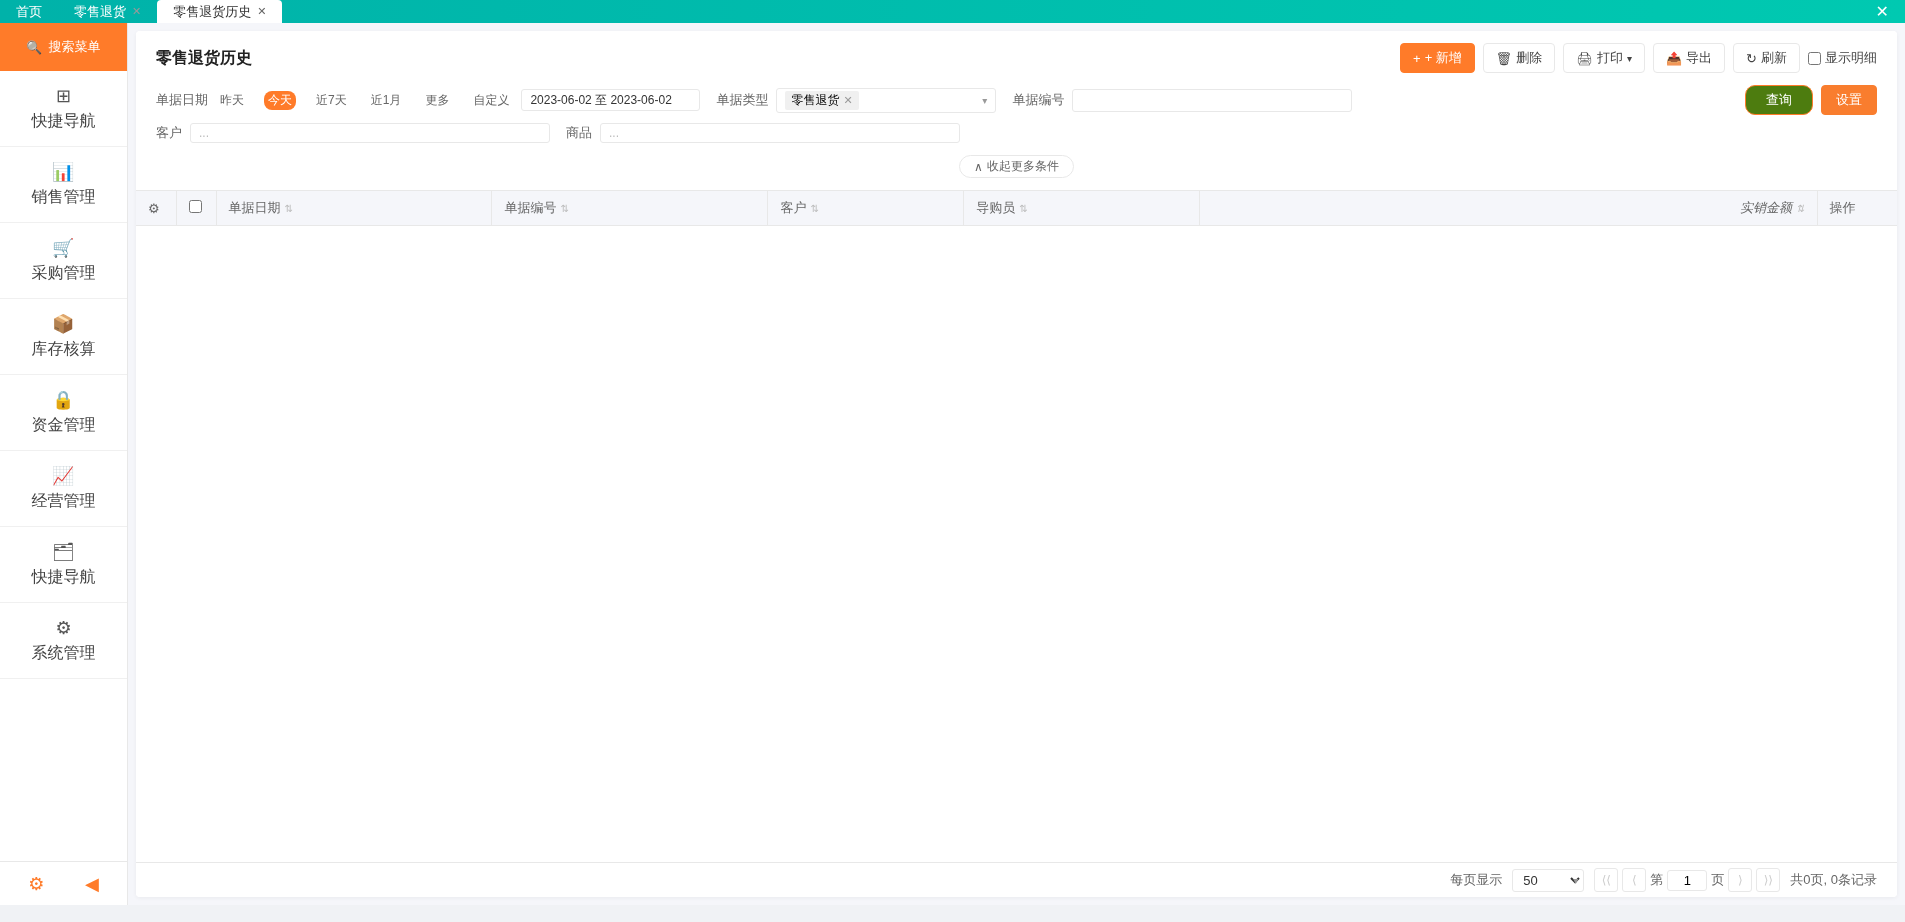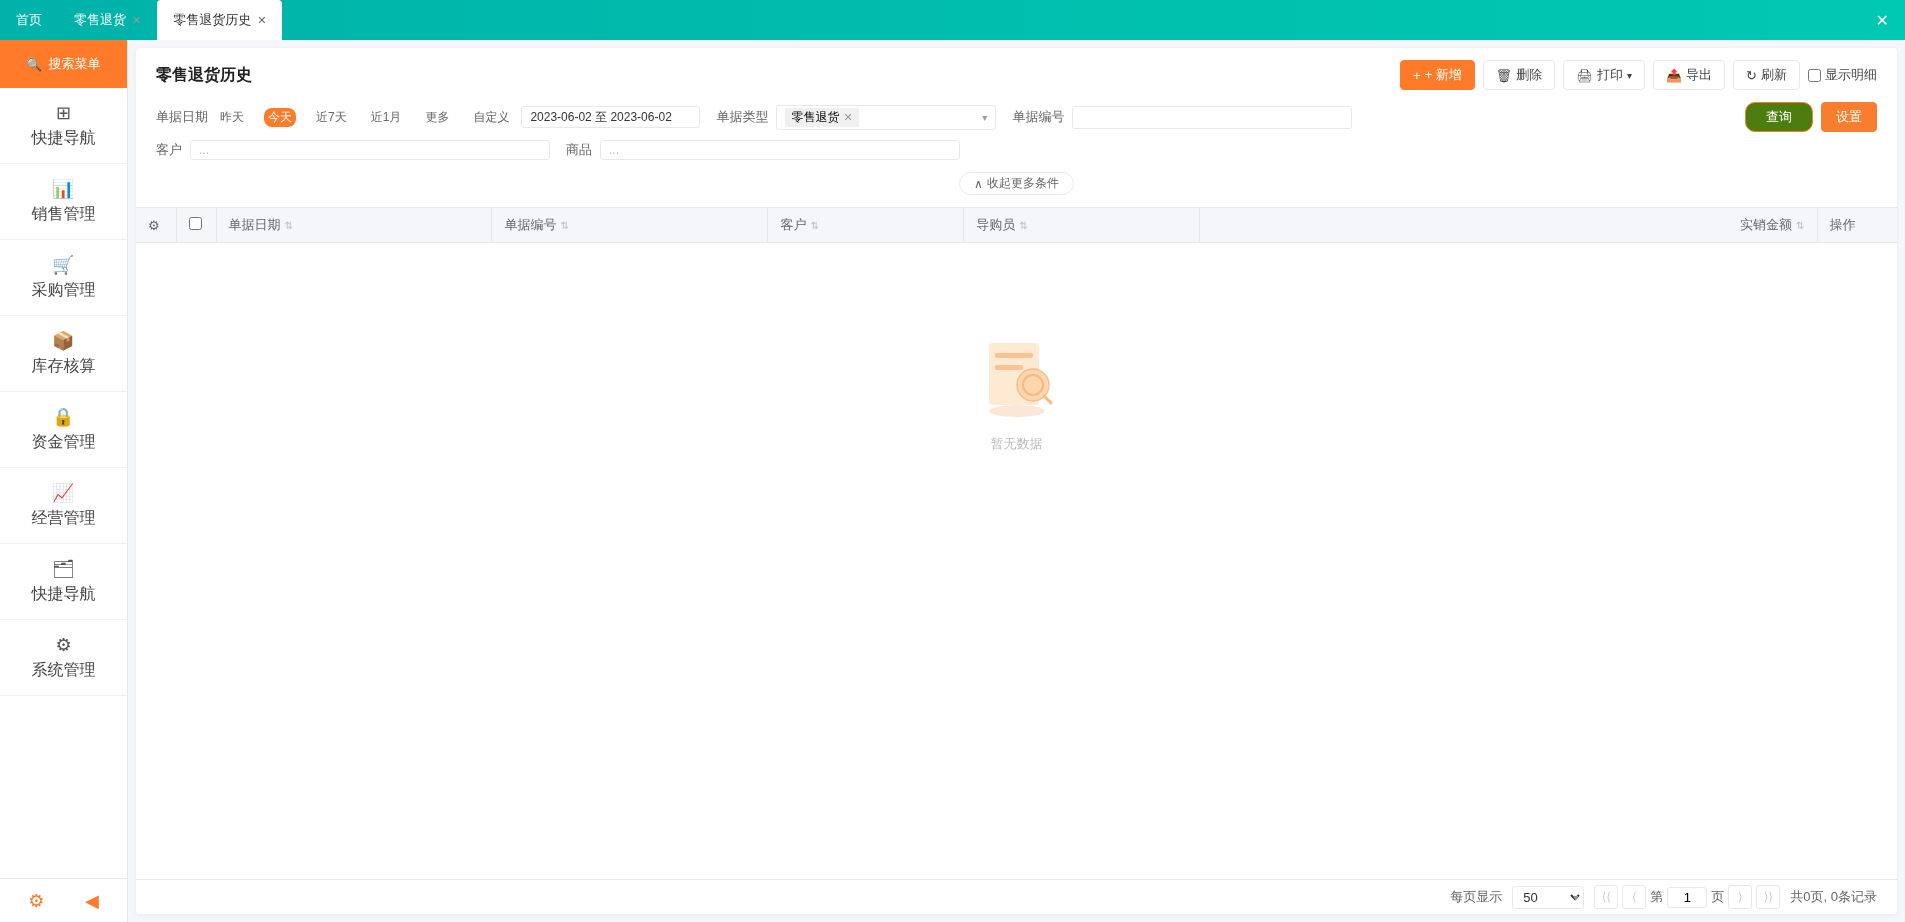--- a/index.html
+++ b/index.html
@@ -1,20 +1,20 @@
 <!DOCTYPE html>
 <html><head>
   <meta charset="utf-8">
   <style>
     * { box-sizing: border-box; margin: 0; padding: 0; }
     body { font-family: "Microsoft YaHei", "PingFang SC", sans-serif; font-size: 13px; background: #f0f2f5; }
 
     
     .top-bar {
-      height: 40px;
+      height: 23px;
       background: linear-gradient(90deg, #00b2a9 0%, #00c9b1 100%);
       display: flex;
       align-items: center;
       padding: 0 0 0 0;
     }
     .top-bar .tabs {
       display: flex;
       flex: 1;
       height: 100%;
       align-items: center;
@@ -600,47 +600,35 @@
                   <span>客户</span>
                   <span class="sort-icon">⇅</span>
                 </div>
               </th>
               <th>
                 <div class="th-sort">
                   <span>导购员</span>
                   <span class="sort-icon">⇅</span>
                 </div>
               </th>
-              <th style="text-align:left; flex:1; min-width:200px;">
+              <th style="text-align:left; flex:1; min-width:200px;font-style:italic;">
                 <div class="th-sort" style="justify-content:flex-end;">
                   <span>实销金额</span>
                   <span class="sort-icon">⇅</span>
                 </div>
               </th>
               <th class="th-action">
                 <span>操作</span>
               </th>
             </tr>
           </thead>
           <tbody>
           </tbody>
         </table>
 
-        <div class="empty-state">
-          <svg class="empty-icon" viewBox="0 0 100 100" xmlns="http://www.w3.org/2000/svg">
-            <ellipse cx="50" cy="88" rx="28" ry="6" fill="#f5d0b0" opacity="0.5"></ellipse>
-            <rect x="22" y="20" width="50" height="62" rx="4" fill="#fde0c0" opacity="0.7"></rect>
-            <rect x="28" y="30" width="38" height="5" rx="2" fill="#f9b880" opacity="0.8"></rect>
-            <rect x="28" y="42" width="28" height="5" rx="2" fill="#f9b880" opacity="0.8"></rect>
-            <circle cx="66" cy="62" r="16" fill="#fcd5a8" opacity="0.9" stroke="#f9b880" stroke-width="1.5"></circle>
-            <circle cx="66" cy="62" r="10" fill="none" stroke="#f9b880" stroke-width="2"></circle>
-            <line x1="77" y1="73" x2="84" y2="80" stroke="#f9b880" stroke-width="3" stroke-linecap="round"></line>
-          </svg>
-          <span class="empty-text">暂无数据</span>
-        </div>
       </div>
 
       <div class="pagination-bar">
         <span>每页显示</span>
         <div class="select-wrapper">
           <select class="page-size-select">
             <option>10</option>
             <option>20</option>
             <option selected="">50</option>
             <option>100</option>

